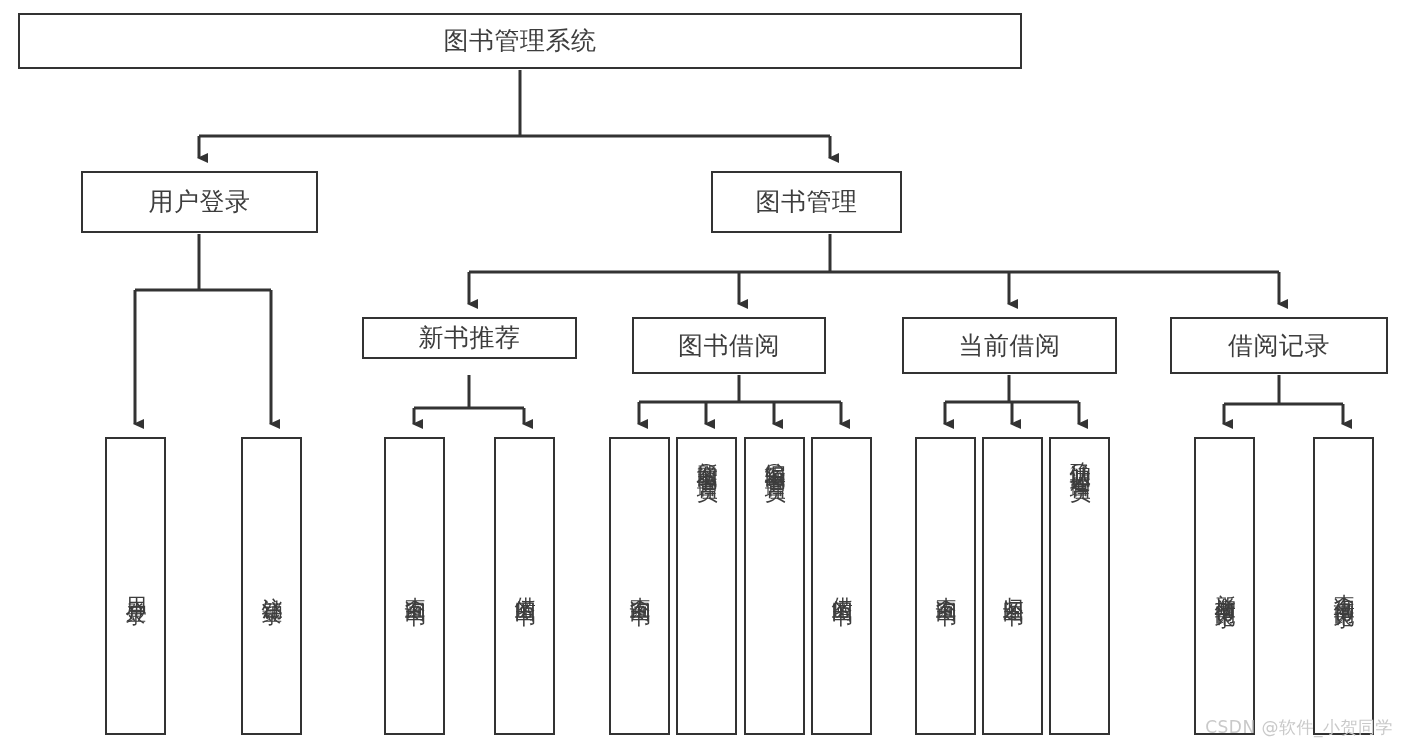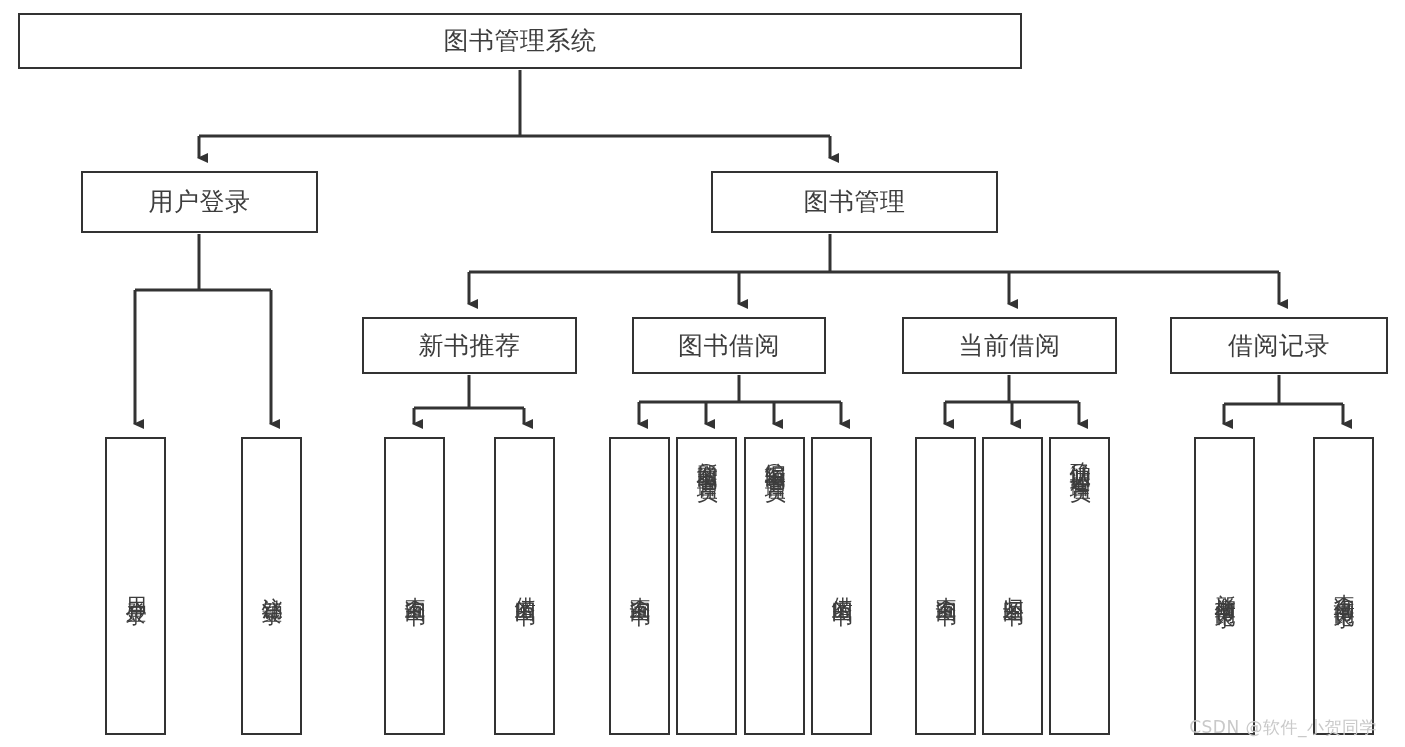--- a/index.html
+++ b/index.html
@@ -59,21 +59,21 @@
     line-height: 1.30;
     letter-spacing: 3px;
     white-space: nowrap;
   }
   .node.vertical.center-v {
     align-items: center;
     padding-top: 0;
   }
   #watermark {
     position: absolute;
-    right: 28px;
+    right: 12px;
     bottom: 8px;
     font-size: 17px;
     color: #c9c9c9;
     letter-spacing: 0.5px;
     z-index: 5;
     white-space: nowrap;
   }
 </style>
 </head>
 <body>
@@ -130,25 +130,25 @@
     </g>
   </svg>
 
   <div class="node horizontal" style="left:18px; top:13px; width:1004px; height:56px;">
     <span class="node-label">图书管理系统</span>
   </div>
 
   <div class="node horizontal" style="left:81px; top:171px; width:237px; height:62px;">
     <span class="node-label">用户登录</span>
   </div>
-  <div class="node horizontal" style="left:711px; top:171px; width:287px; height:62px;">
+  <div class="node horizontal" style="left:711px; top:171px; width:191px; height:62px;">
     <span class="node-label">图书管理</span>
   </div>
 
-  <div class="node horizontal" style="left:362px; top:317px; width:215px; height:57px;">
+  <div class="node horizontal" style="left:362px; top:317px; width:215px; height:42px;">
     <span class="node-label">新书推荐</span>
   </div>
   <div class="node horizontal" style="left:632px; top:317px; width:194px; height:57px;">
     <span class="node-label">图书借阅</span>
   </div>
   <div class="node horizontal" style="left:902px; top:317px; width:215px; height:57px;">
     <span class="node-label">当前借阅</span>
   </div>
   <div class="node horizontal" style="left:1170px; top:317px; width:218px; height:57px;">
     <span class="node-label">借阅记录</span>

